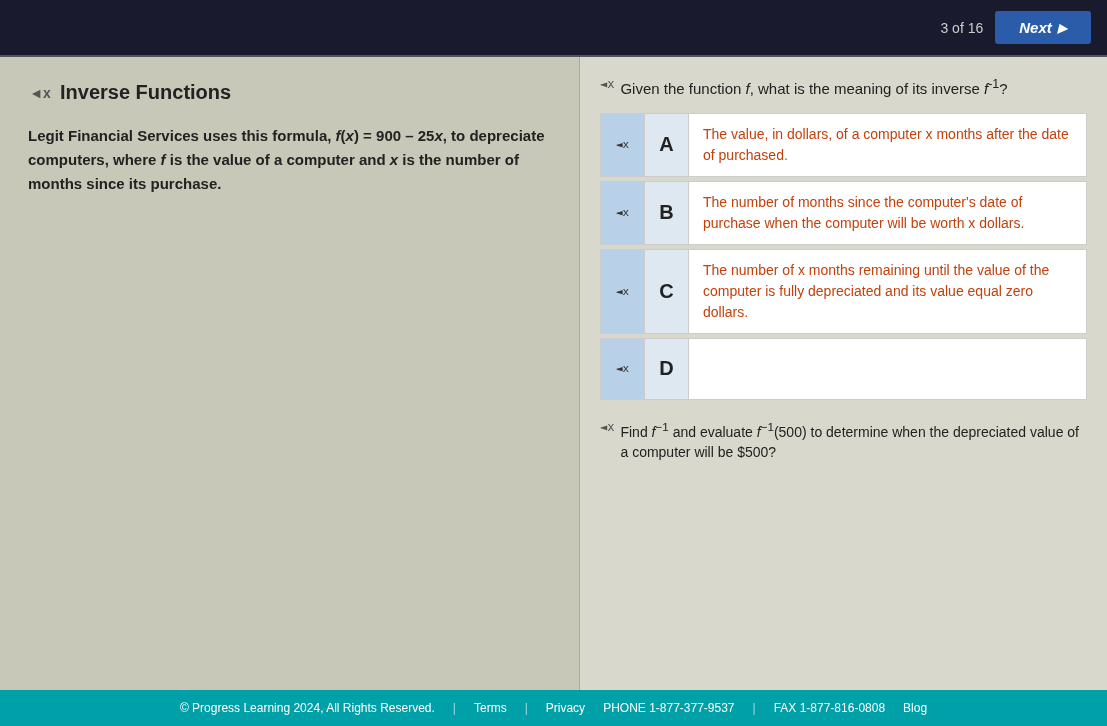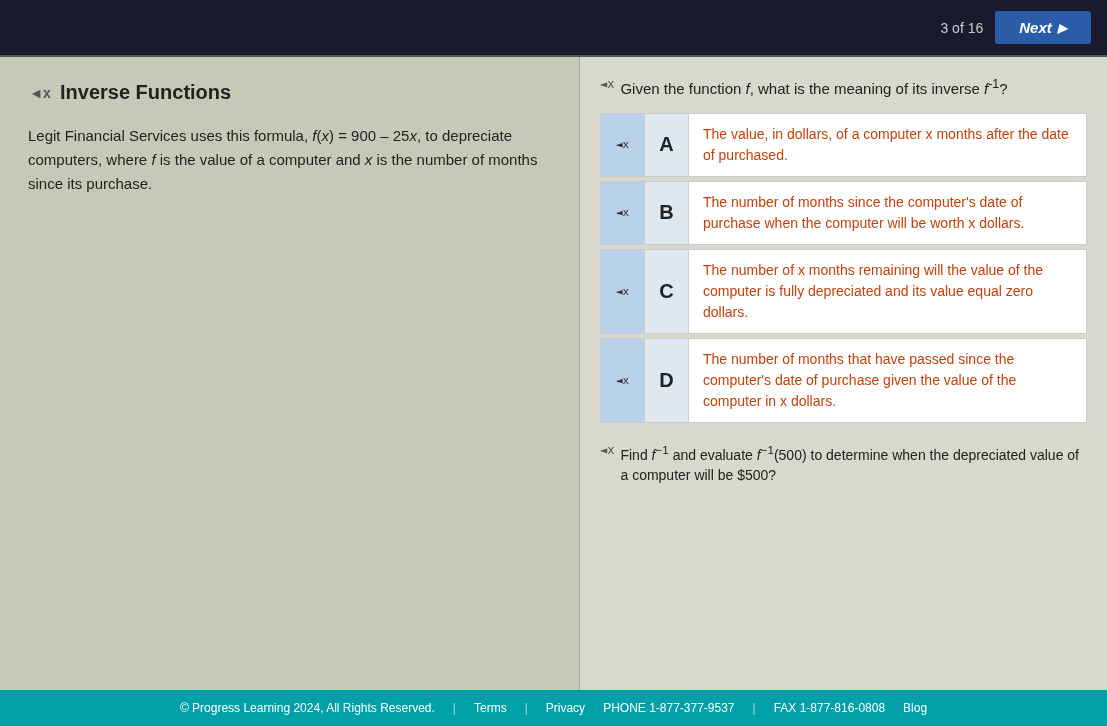--- a/index.html
+++ b/index.html
@@ -77,20 +77,21 @@
       justify-content: center;
       width: 24px;
       height: 20px;
       font-size: 14px;
       color: #555;
     }
     .panel-body {
       font-size: 15px;
       color: #222;
       line-height: 1.6;
+      font-weight: bold;
     }
     .italic-f { font-style: italic; }
 
     
     .right-panel {
       flex: 1;
       padding: 18px 20px;
       background: #d8d8cc;
       display: flex;
       flex-direction: column;
@@ -241,33 +242,30 @@
       </div>
 
       <div class="option-row">
         <div class="option-speaker">
           <span style="font-family:monospace;font-size:11px;color:#333;">◄x</span>
         </div>
         <div class="option-letter">
           <span>C</span>
         </div>
         <div class="option-text">
-          <span>The number of x months remaining will the value of the computer is fully depreciated and its value equal zero dollars.</span>
+          <span>The number of x months remaining until the value of the computer is fully depreciated and its value equal zero dollars.</span>
         </div>
       </div>
 
       <div class="option-row">
         <div class="option-speaker">
           <span style="font-family:monospace;font-size:11px;color:#333;">◄x</span>
         </div>
         <div class="option-letter">
           <span>D</span>
-        </div>
-        <div class="option-text">
-          <span>The number of months that have passed since the computer's date of purchase given the value of the computer in x dollars.</span>
         </div>
       </div>
 
     </div>
 
     <div class="hint-text">
       <span style="font-family:monospace;font-size:12px;color:#555;white-space:nowrap;">◄x</span>
       <span>Find <span class="italic-f">f</span><sup>−1</sup> and evaluate <span class="italic-f">f</span><sup>−1</sup>(500) to determine when the depreciated value of a computer will be $500?</span>
     </div>
 

